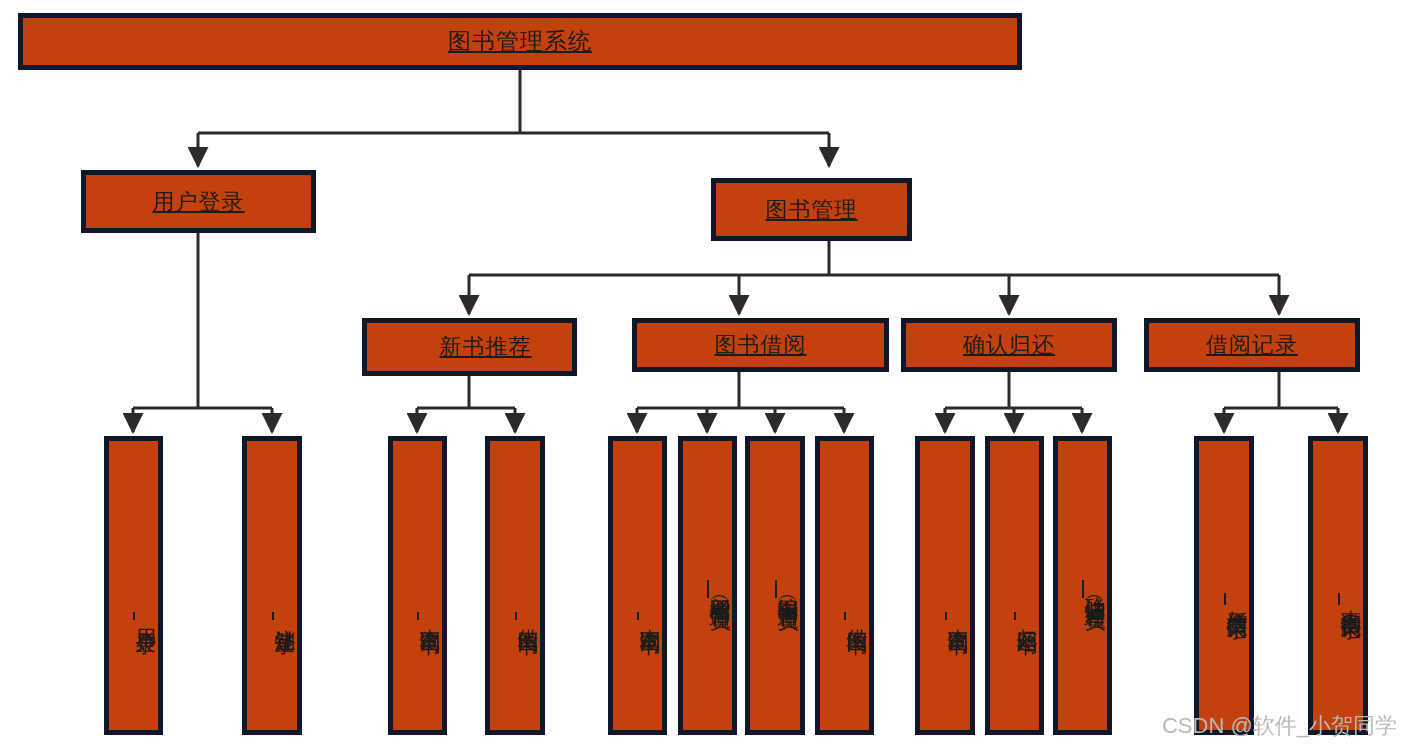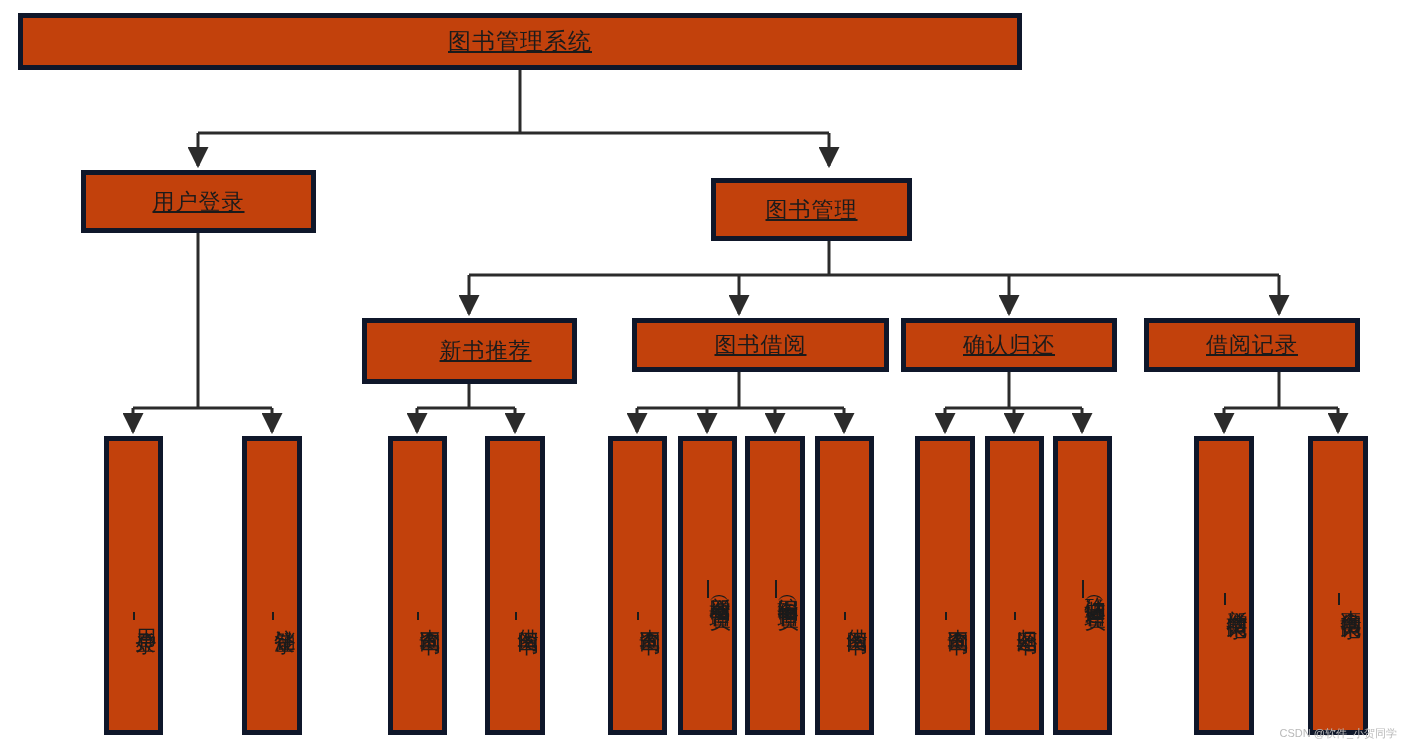--- a/index.html
+++ b/index.html
@@ -6,21 +6,21 @@
   body{font-family:"Liberation Sans","DejaVu Sans",sans-serif;}
   #canvas{position:relative;width:1405px;height:747px;background:#ffffff;overflow:hidden;}
   svg#edges{position:absolute;left:0;top:0;width:1405px;height:747px;}
   .node{position:absolute;box-sizing:border-box;background:#c2410c;border:5px solid #0f172a;
         display:flex;align-items:center;justify-content:center;color:#1b1b1b;text-decoration:underline;}
   .node.h{font-size:22px;letter-spacing:1px;}
   .node.root{font-size:23px;}
   .node.v{writing-mode:vertical-rl;text-orientation:upright;font-size:21px;line-height:1.18;
           padding-top:6px;align-items:flex-start;justify-content:center;letter-spacing:2px;}
   .node.v.tall{align-items:flex-start;}
-  .watermark{position:absolute;right:8px;bottom:6px;font-size:11px;color:#b9b9b9;white-space:nowrap;}
+  .watermark{position:absolute;right:8px;bottom:6px;font-size:22px;color:#b9b9b9;white-space:nowrap;}
 </style>
 </head>
 <body>
 
 <div id="canvas">
 
   <svg id="edges" viewBox="0 0 1405 747">
     <defs>
       <marker id="arrow" viewBox="0 0 10 10" refX="9" refY="5" markerWidth="7" markerHeight="7" orient="auto-start-reverse">
         <path d="M 0 0 L 10 5 L 0 10 z" fill="#2b2b2b"></path>
@@ -68,21 +68,21 @@
       <path d="M 1224 408 L 1224 432" marker-end="url(#arrow)"></path>
       <path d="M 1338 408 L 1338 432" marker-end="url(#arrow)"></path>
     </g>
   </svg>
 
   <div class="node h root" style="left:18px;top:13px;width:1004px;height:57px;">图书管理系统</div>
 
   <div class="node h" style="left:81px;top:170px;width:235px;height:63px;">用户登录</div>
   <div class="node h" style="left:711px;top:170px;width:201px;height:63px;margin-top:8px;">图书管理</div>
 
-  <div class="node h" style="left:362px;top:318px;width:215px;height:66px;padding-left:32px;">新书推荐</div>
+  <div class="node h" style="left:362px;top:318px;width:215px;height:58px;padding-left:32px;">新书推荐</div>
   <div class="node h" style="left:632px;top:318px;width:257px;height:54px;">图书借阅</div>
   <div class="node h" style="left:901px;top:318px;width:216px;height:54px;">确认归还</div>
   <div class="node h" style="left:1144px;top:318px;width:216px;height:54px;">借阅记录</div>
 
   <div class="node v" style="left:104px;top:436px;width:59px;height:299px;padding-top:60px;">用户登录</div>
   <div class="node v" style="left:242px;top:436px;width:60px;height:299px;padding-top:60px;">注销登录</div>
 
   <div class="node v" style="left:388px;top:436px;width:59px;height:299px;padding-top:60px;">查询图书</div>
   <div class="node v" style="left:485px;top:436px;width:60px;height:299px;padding-top:60px;">借阅图书</div>
 

